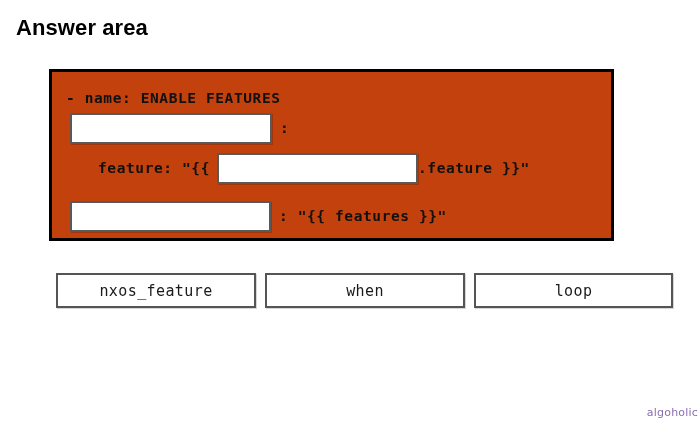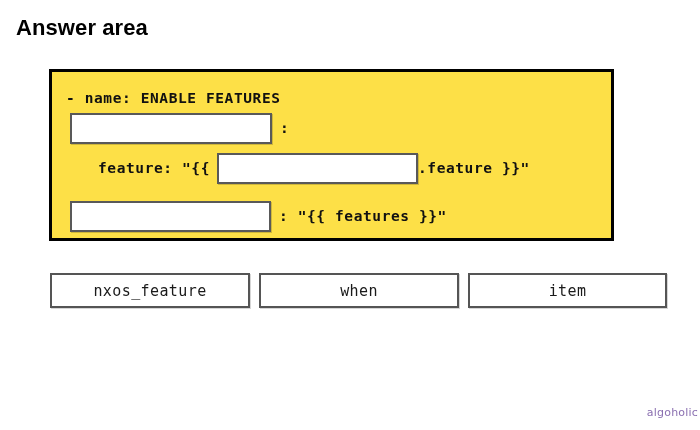--- a/index.html
+++ b/index.html
@@ -30,21 +30,21 @@
 
   
   #answer-block {
     position: absolute;
     left: 49px;
     top: 69px;
     width: 565px;
     height: 172px;
     box-sizing: border-box;
     border: 3px solid #000000;
-    background: #fde047;
+    background: #c2410c;
   }
 
   .code-line {
     position: absolute;
     font-family: "DejaVu Sans Mono", "Liberation Mono", monospace;
     font-weight: bold;
     font-size: 14.5px;
     letter-spacing: 0.6px;
     color: #111111;
     white-space: pre;
@@ -93,21 +93,21 @@
   #blank-box-2 { width: 201px; height: 31px; }
   #blank-box-3 { width: 201px; height: 31px; }
 
   .code-text { display: inline-block; }
   .gap-after-box { display: inline-block; width: 8px; }
   .gap-before-box { display: inline-block; width: 7px; }
 
   
   #options-grid {
     position: absolute;
-    left: 50px;
+    left: 56px;
     top: 273px;
     width: 617px;
     display: grid;
     grid-template-columns: 200px 200px 199px;
     column-gap: 9px;
     row-gap: 10px;
   }
   .option-tile {
     height: 35px;
     box-sizing: border-box;
@@ -164,16 +164,16 @@
   <div class="code-line" id="code-line-4">
     <span class="blank-box" id="blank-box-3"></span>
     <span class="gap-after-box"></span>
     <span class="code-text">: "{{ features }}"</span>
   </div>
 </div>
 
 <div id="options-grid">
   <div class="option-tile">nxos_feature</div>
   <div class="option-tile">when</div>
-  <div class="option-tile">item</div>
+  <div class="option-tile">loop</div>
 </div>
 
 <div id="watermark" style="color: rgb(138, 111, 176);">algoholic</div>
 
 </body></html>

